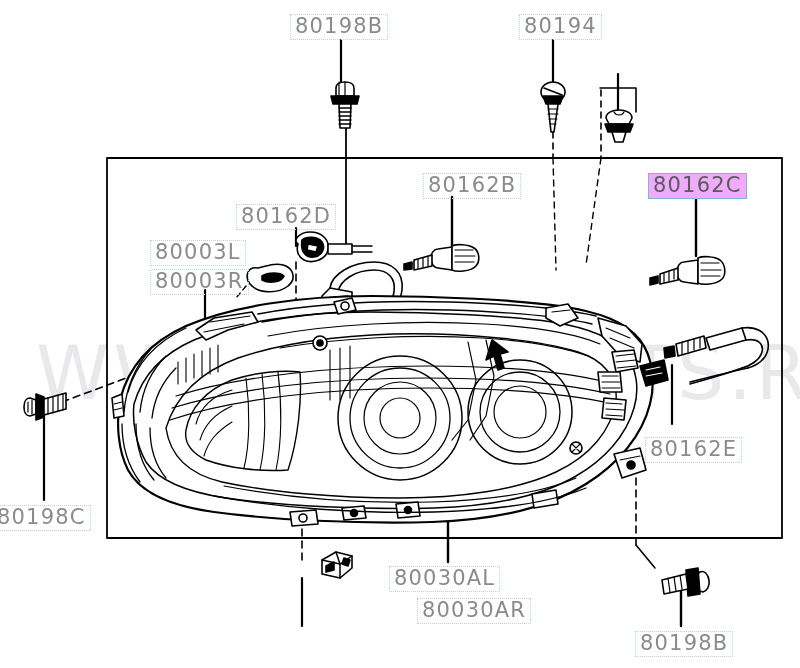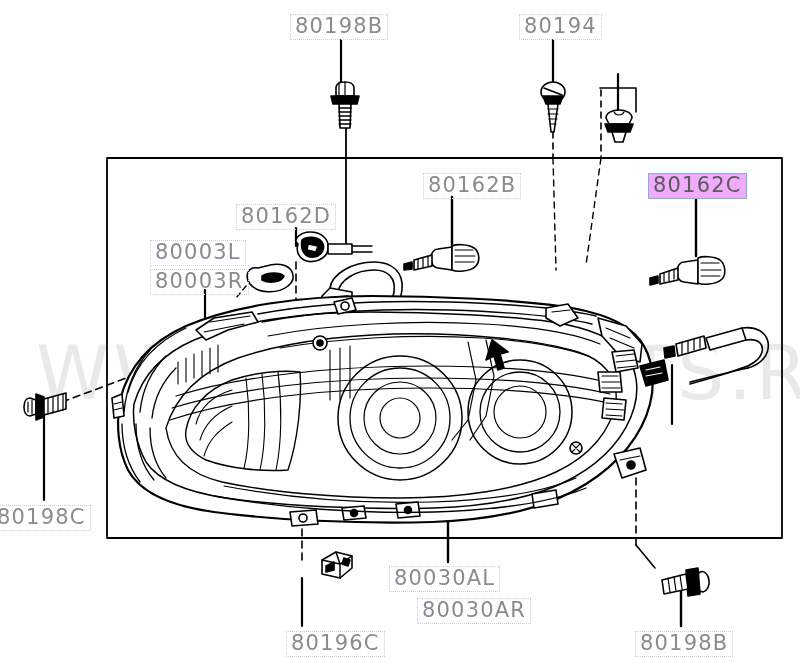--- a/index.html
+++ b/index.html
@@ -339,24 +339,24 @@
   <div class="label" style="left:417px; top:173px;margin-left:6px;">80162B</div>
 
   <div class="label selected" style="left:648px; top:173px;">80162C</div>
 
   <div class="label" style="left:236px; top:204px;">80162D</div>
 
   <div class="label" style="left:150px; top:240px;">80003L</div>
 
   <div class="label" style="left:150px; top:269px;text-align:right;">80003R</div>
 
+  <div class="label" style="left:645px; top:437px;">80162E</div>
 
   <div class="label" style="left:-8px; top:505px;">80198C</div>
 
   <div class="label" style="left:389px; top:566px;">80030AL</div>
 
   <div class="label" style="left:389px; top:598px;margin-left:28px;">80030AR</div>
 
-  <div class="label" style="left:286px; top:631px;">80196C</div>
 
   <div class="label" style="left:635px; top:631px;">80198B</div>
 
 </div>
 
 </body></html>

